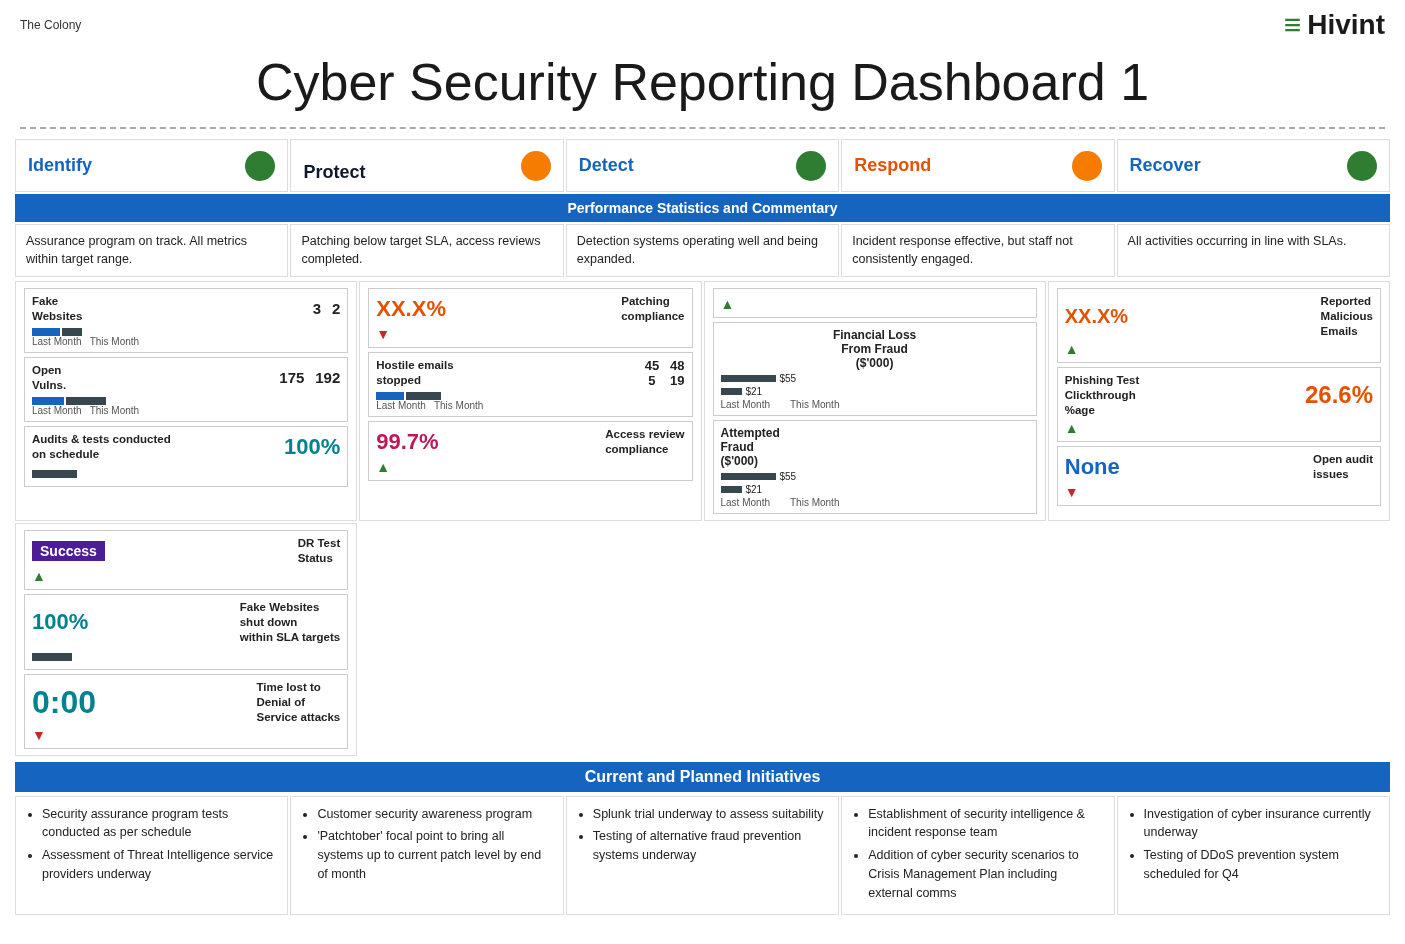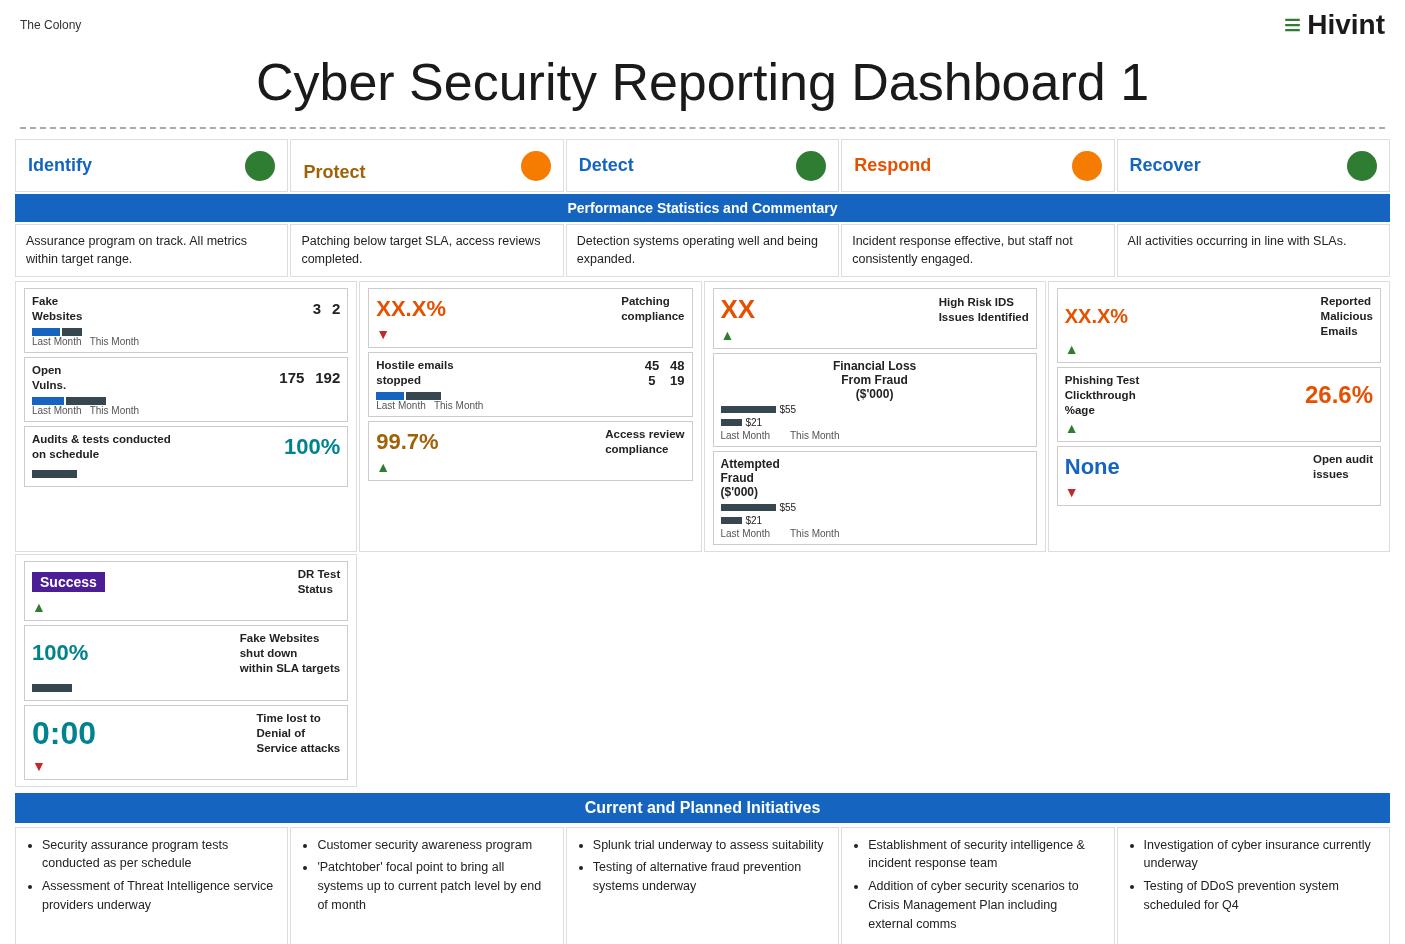--- a/index.html
+++ b/index.html
@@ -12,21 +12,21 @@
 
     .main-title { text-align: center; font-size: 52px; font-weight: 300; color: #1a1a1a; padding: 10px 20px 15px 20px; border-bottom: 2px dashed #aaa; margin: 0 20px; }
 
     .dashboard { padding: 10px 15px; }
 
     
     .col-headers { display: grid; grid-template-columns: repeat(5, 1fr); gap: 2px; margin-bottom: 0; }
     .col-header { display: flex; align-items: center; justify-content: space-between; padding: 8px 12px; border: 1px solid #ddd; }
     .col-header-title { font-size: 18px; font-weight: bold; }
     .identify-color { color: #1565c0; }
-    .protect-color { color: #a16207; margin-top: 14px; }
+    .protect-color { color: #0f172a; margin-top: 14px; }
     .detect-color { color: #1565c0; }
     .respond-color { color: #e65100; }
     .recover-color { color: #1565c0; }
     .status-circle { width: 30px; height: 30px; border-radius: 50%; display: inline-block; }
     .green-circle { background: #2e7d32; }
     .orange-circle { background: #f57c00; }
 
     
     .perf-header { background: #1565c0; color: #fff; text-align: center; padding: 6px; font-weight: bold; font-size: 14px; margin: 2px 0; }
 
@@ -206,39 +206,35 @@
             <div class="bar bar-blue bar-sm" style="width:28px;"></div>
             <div class="bar bar-dark bar-sm" style="width:35px;"></div>
           </div>
           <div class="sub-label">Last Month &nbsp; This Month</div>
         </div>
       </div>
 
       <div class="metric-card">
         <div class="metric-inner">
           <div class="metric-top">
-            <span style="font-size:22px;font-weight:bold;color:#a16207;">99.7%</span>
+            <span style="font-size:22px;font-weight:bold;color:#be185d;">99.7%</span>
             <span class="metric-label">Access review<br>compliance</span>
           </div>
           <div style="text-align:left;margin-top:2px;">
             <span class="trend-up">▲</span>
           </div>
         </div>
       </div>
 
     </div>
 
     <div class="col-metrics">
 
       <div class="metric-card">
         <div class="metric-inner">
-          <div class="metric-top">
-            <span style="font-size:26px;font-weight:bold;color:#e65100;">XX</span>
-            <span class="metric-label">High Risk IDS<br>Issues Identified</span>
-          </div>
           <div style="text-align:left;margin-top:2px;">
             <span class="trend-up">▲</span>
           </div>
         </div>
       </div>
 
       <div class="metric-card">
         <div class="metric-inner">
           <div style="font-weight:bold;font-size:12px;margin-bottom:3px;text-align:center;">
             <span>Financial Loss<br>From Fraud<br>($'000)</span>

